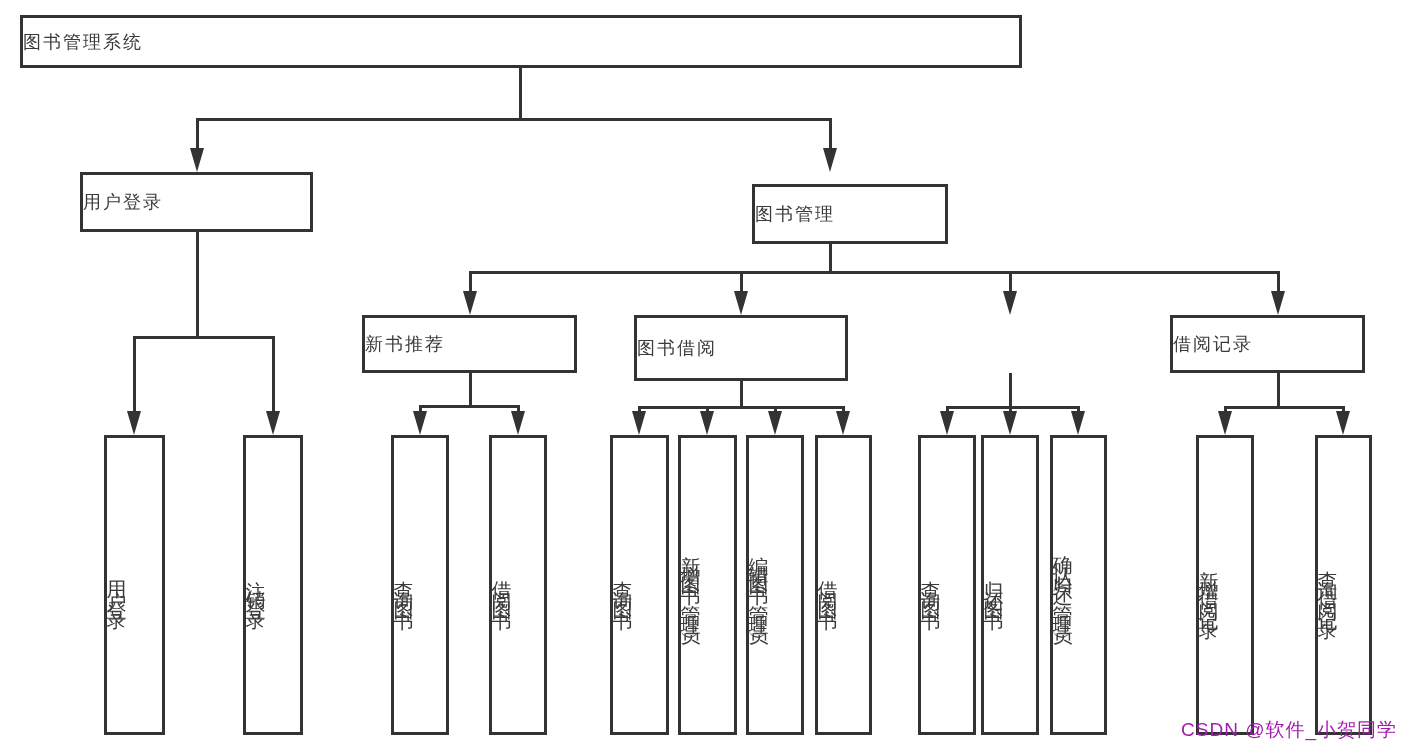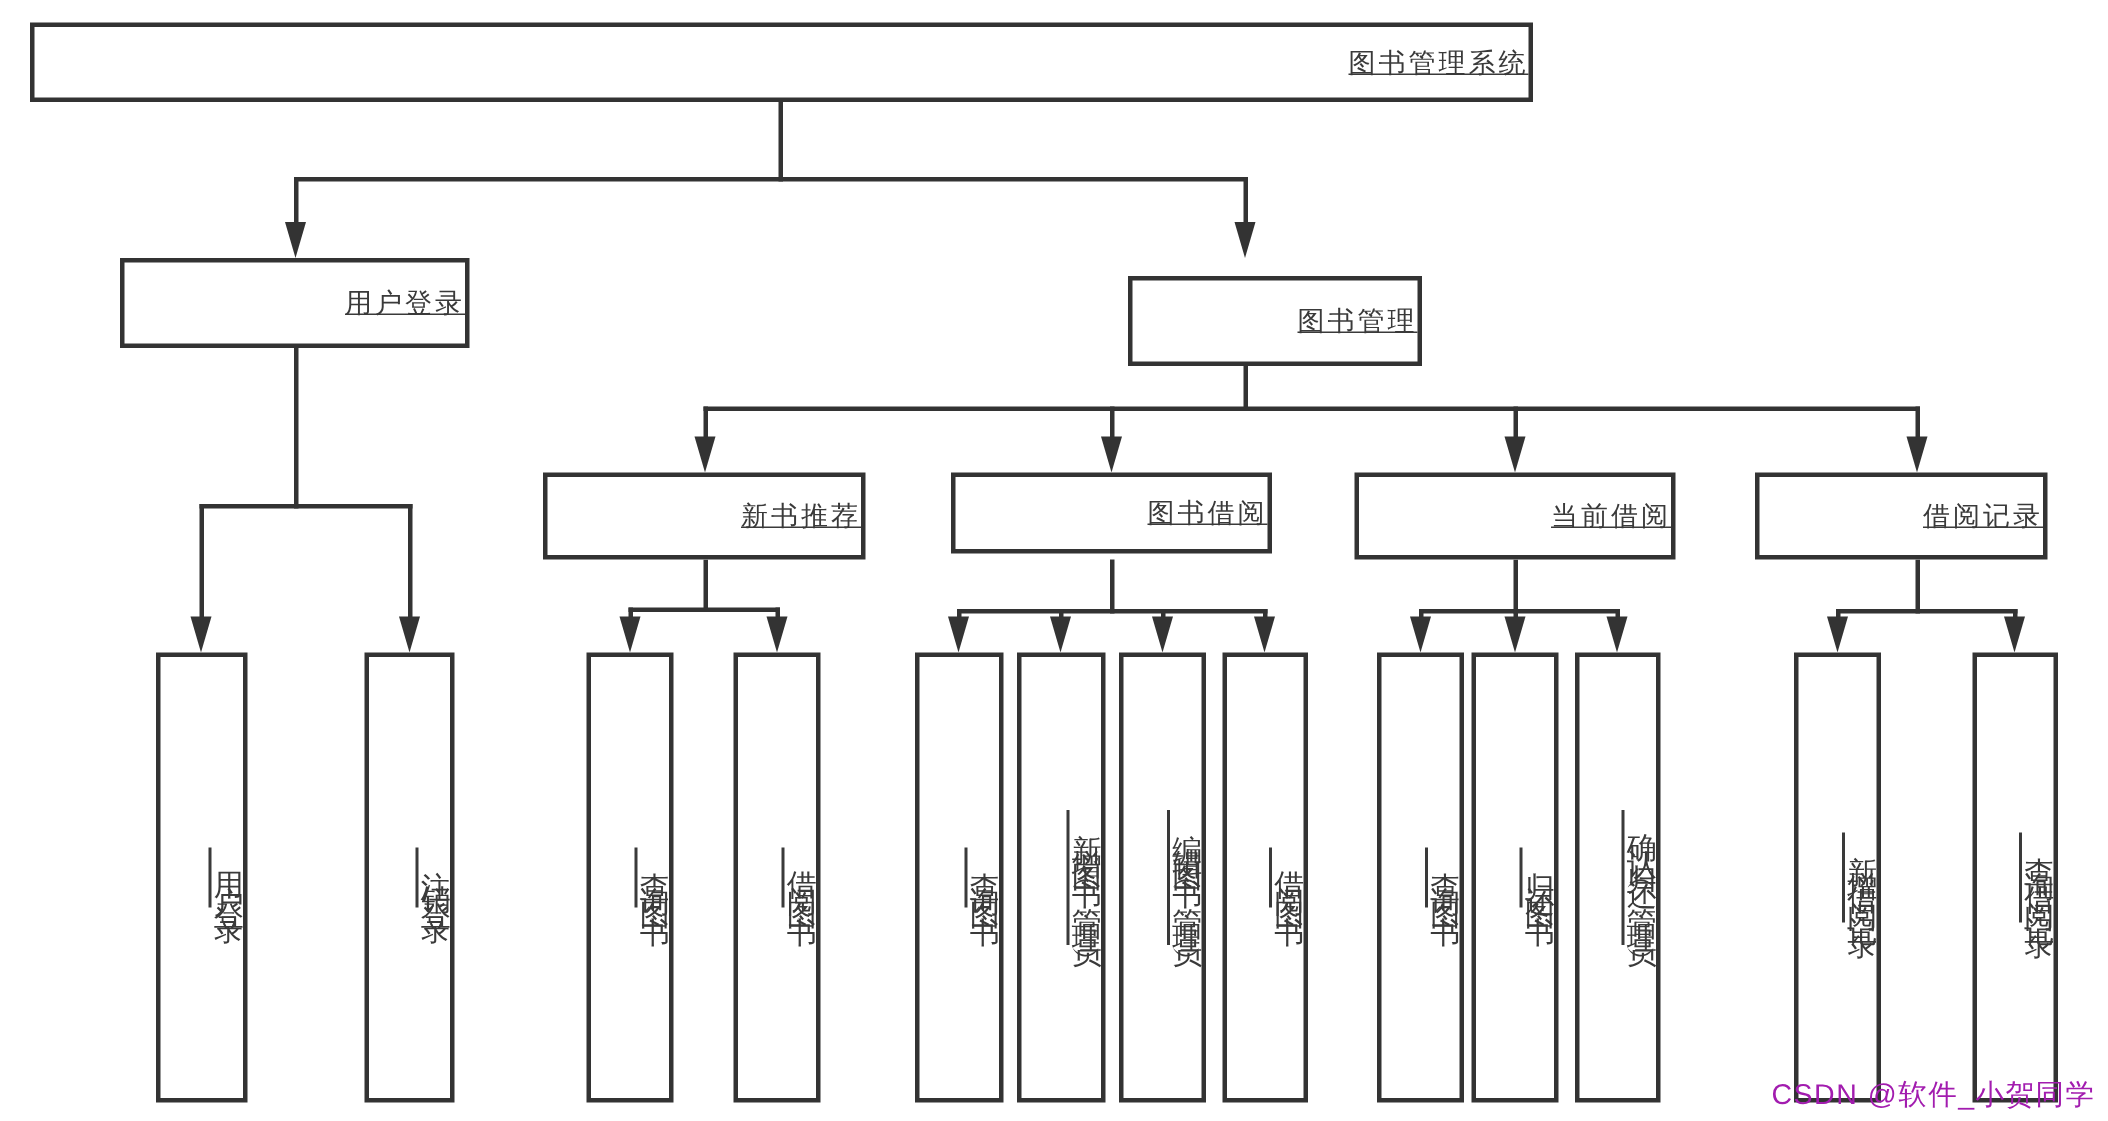--- a/index.html
+++ b/index.html
@@ -13,23 +13,22 @@
     background:#ffffff;
     overflow:hidden;
   }
   .node{
     position:absolute;
     box-sizing:border-box;
     background:#ffffff;
     border:3px solid #333333;
     display:flex;
     align-items:center;
-    justify-content:flex-end;
+    justify-content:flex-start;
     color:#3a3a3a;
-    text-decoration:underline;
   }
   .node .label{
     white-space:nowrap;
   }
   .node.horizontal .label{
     font-size:18px;
     letter-spacing:2px;
   }
   .node.vertical .label{
     writing-mode:vertical-rl;
@@ -127,25 +126,22 @@
     </div>
     <div class="node horizontal" style="left: 80px; top: 172px; width: 233px; height: 60px;">
       <span class="label">用户登录</span>
     </div>
     <div class="node horizontal" style="left: 752px; top: 172px; width: 196px; height: 60px; margin-top: 12px;">
       <span class="label">图书管理</span>
     </div>
     <div class="node horizontal" style="left: 362px; top: 315px; width: 215px; height: 58px;">
       <span class="label">新书推荐</span>
     </div>
-    <div class="node horizontal" style="left: 634px; top: 315px; width: 214px; height: 54px;">
+    <div class="node horizontal" style="left: 634px; top: 315px; width: 214px; height: 66px;">
       <span class="label">图书借阅</span>
-    </div>
-    <div class="node horizontal" style="left: 903px; top: 315px; width: 214px; height: 58px;">
-      <span class="label">当前借阅</span>
     </div>
     <div class="node horizontal" style="left: 1170px; top: 315px; width: 195px; height: 58px;">
       <span class="label">借阅记录</span>
     </div>
     <div class="node vertical" style="left: 104px; top: 435px; width: 61px; height: 300px;">
       <span class="label">用户登录</span>
     </div>
     <div class="node vertical" style="left: 243px; top: 435px; width: 60px; height: 300px;">
       <span class="label">注销登录</span>
     </div>

